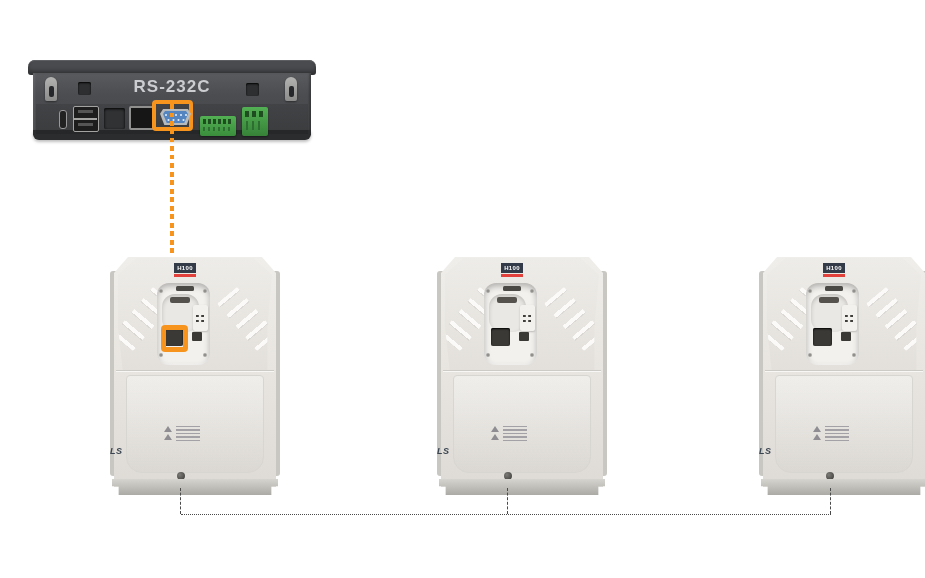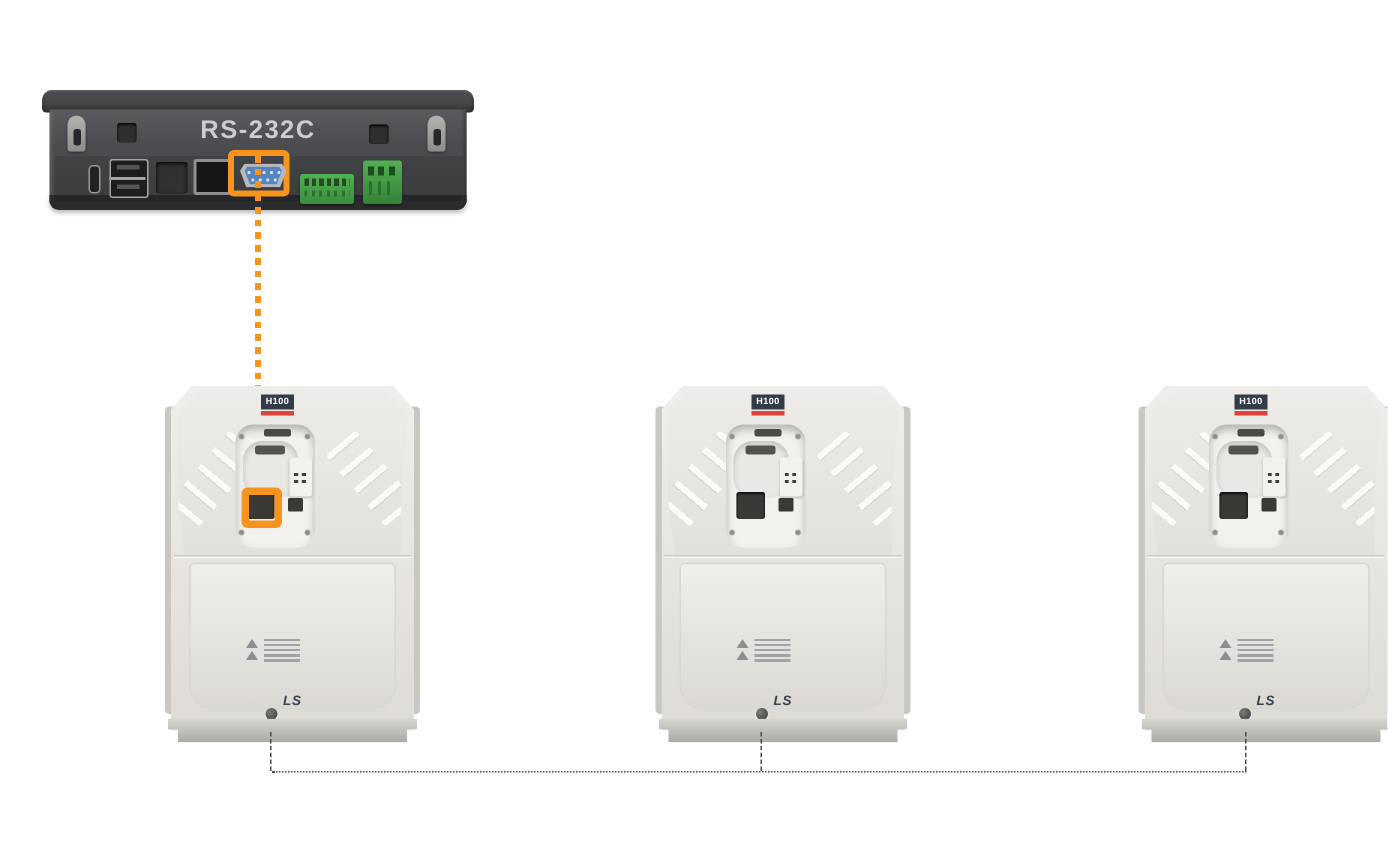--- a/index.html
+++ b/index.html
@@ -102,22 +102,22 @@
   .d-seam{position:absolute;left:6px;top:113px;width:158px;height:1px;background:#cdcbc6;
           box-shadow:0 1px 0 rgba(255,255,255,.7);}
   .d-lower{position:absolute;left:16px;top:118px;width:138px;height:98px;border:1px solid #d8d6d1;
            border-radius:4px 4px 16px 16px;background:linear-gradient(180deg,rgba(255,255,255,.35),rgba(0,0,0,.02));}
   .d-warn{position:absolute;left:54px;top:168px;width:38px;height:20px;}
   .w-tri{position:absolute;left:0;width:0;height:0;border-left:4px solid transparent;
          border-right:4px solid transparent;border-bottom:6px solid #8f8d92;}
   .wt1{top:1px;} .wt2{top:9px;}
   .w-lines{position:absolute;left:12px;top:1px;width:24px;height:17px;
            background:repeating-linear-gradient(180deg,#a3a1a6 0 1.5px,transparent 1.5px 3.4px);}
-  .d-ls{position:absolute;left:0;top:189px;width:170px;text-align:center;font-size:9px;font-weight:bold;
-        font-style:italic;color:#3a4450;letter-spacing:.5px;margin-top:16px;}
+  .d-ls{position:absolute;left:0;top:189px;width:170px;font-size:9px;font-weight:bold;
+        font-style:italic;color:#3a4450;letter-spacing:.5px;}
   .d-screw{position:absolute;left:67px;top:215px;width:8px;height:8px;border-radius:50%;
            background:radial-gradient(circle at 35% 35%,#7d7b77,#514f4b 65%);
            box-shadow:0 1px 1px rgba(255,255,255,.9);}
   .d-plinth{position:absolute;left:2px;top:222px;width:166px;height:16px;
             background:linear-gradient(180deg,#d6d4cf,#abaaa5);
             clip-path:polygon(0 0,100% 0,100% 45%,96% 45%,96% 100%,4% 100%,4% 45%,0 45%);
             box-shadow:0 2px 3px rgba(0,0,0,.15);}
   .d-highlight{display:none;position:absolute;left:51px;top:68px;width:27px;height:27px;
                border:5px solid #F7941E;border-radius:4px;}
   .drive.highlighted .d-highlight{display:block;}

